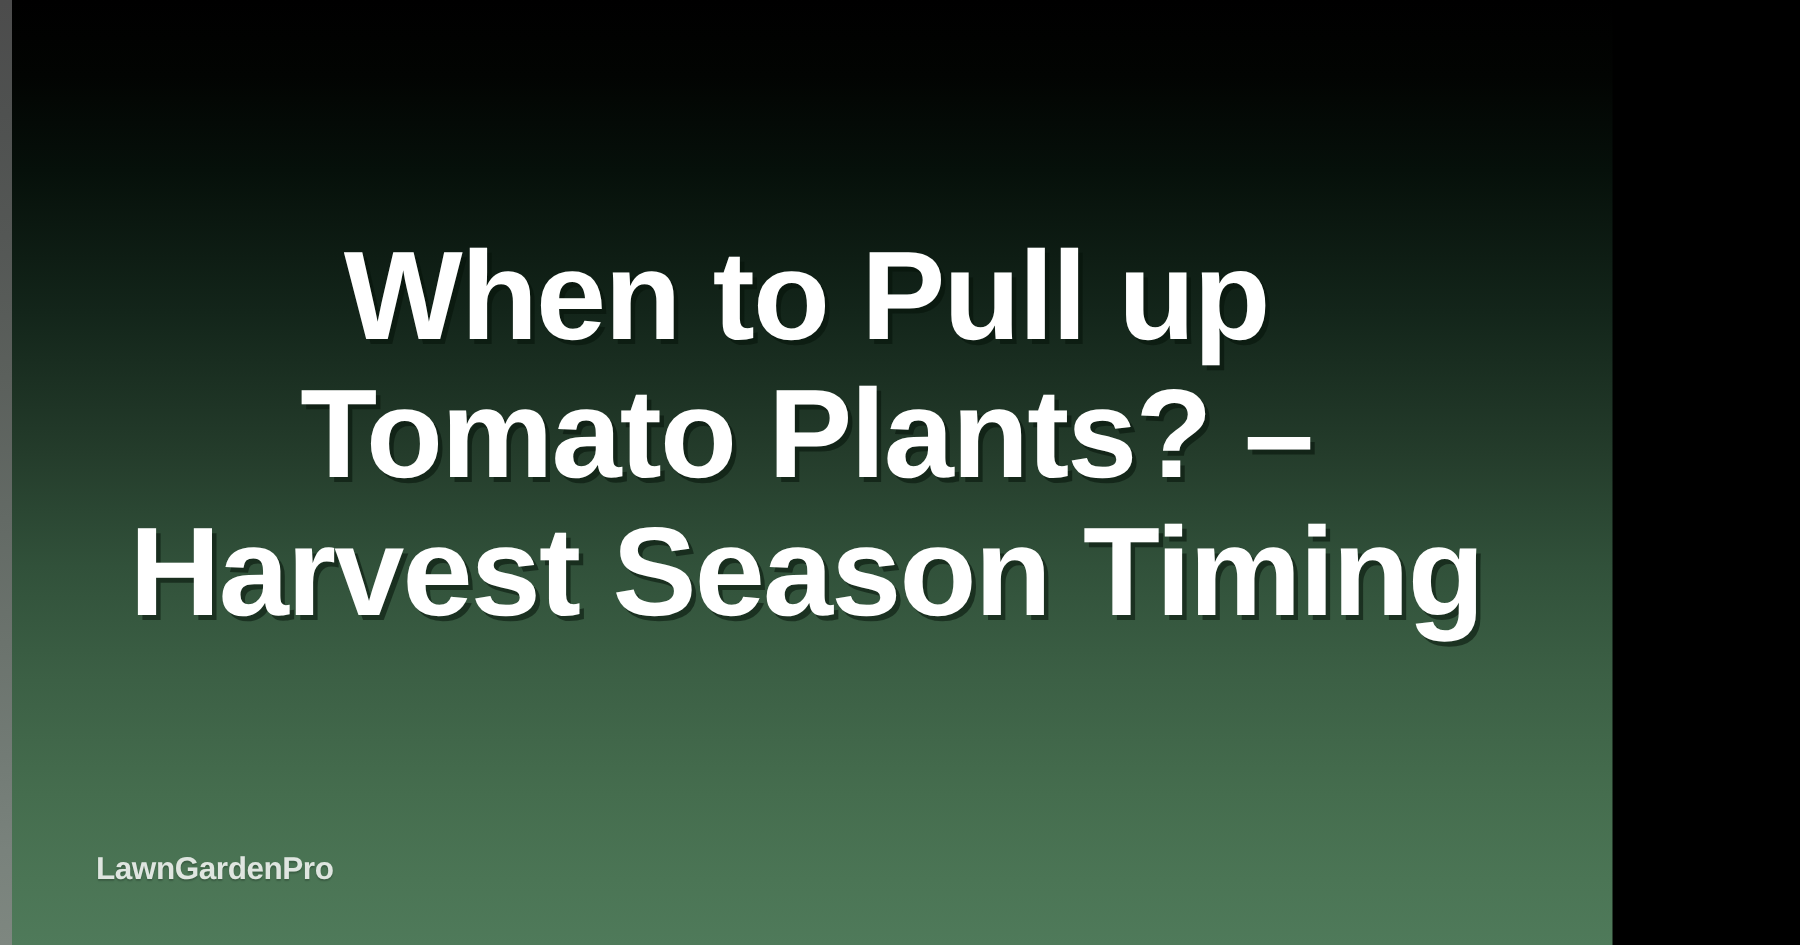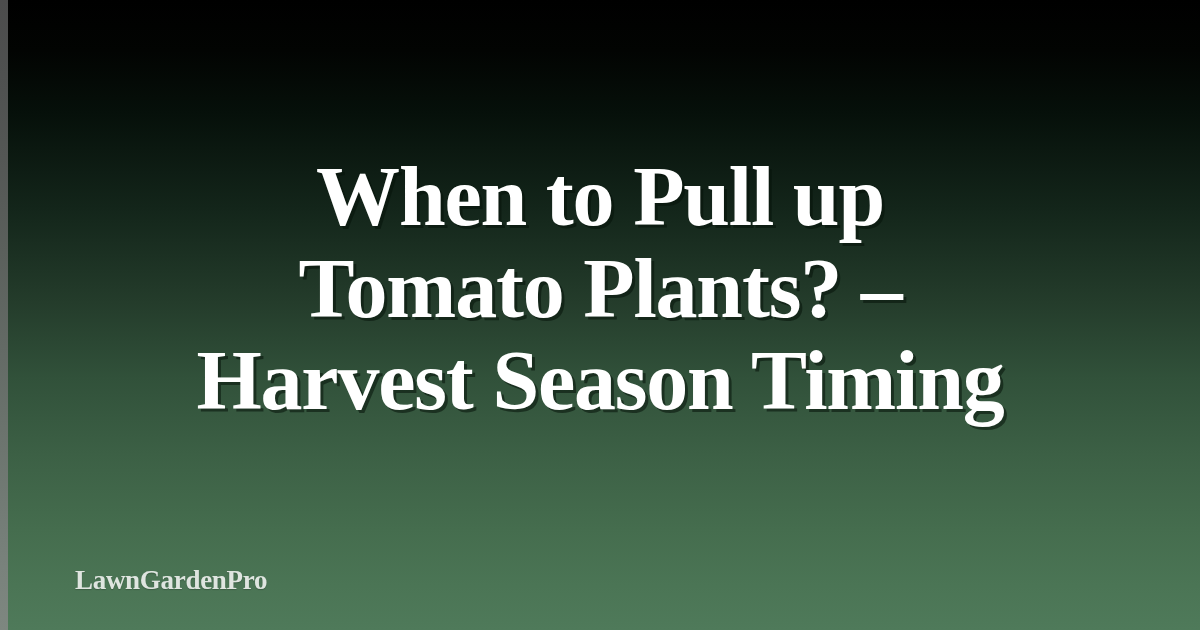--- a/index.html
+++ b/index.html
@@ -3,24 +3,24 @@
 <meta charset="utf-8">
 <style>
   html, body {
     margin: 0;
     padding: 0;
     background: #000;
   }
 
   #og-card {
     position: relative;
-    width: 1200px;
+    width: 1075px;
     height: 630px;
     overflow: hidden;
-    font-family: Liberation Serif, serif;
+    font-family: Liberation Sans, sans-serif;
     
     background: linear-gradient(
       to bottom,
       #000000 0%,
       #020402 8%,
       #06100a 18%,
       #13251a 33%,
       #243c2b 48%,
       #31513a 60%,
       #3c6045 72%,
@@ -72,24 +72,24 @@
     font-size: 84px;
     font-weight: 700;
     line-height: 92px;
     letter-spacing: -1.2px;
     text-shadow: 3px 3px 0 rgba(6, 18, 10, 0.55);
     white-space: pre-line;
   }
 
   #brand {
     position: absolute;
-    left: 75px;
+    left: 64px;
     top: 566px;
     color: #dfe5e0;
-    font-size: 27px;
+    font-size: 21px;
     font-weight: 700;
     letter-spacing: -0.3px;
     line-height: 28px;
     text-shadow: 0 1px 1px rgba(10, 26, 16, 0.25);
   }
 </style>
 </head>
 <body>
 
 <div id="og-card">

